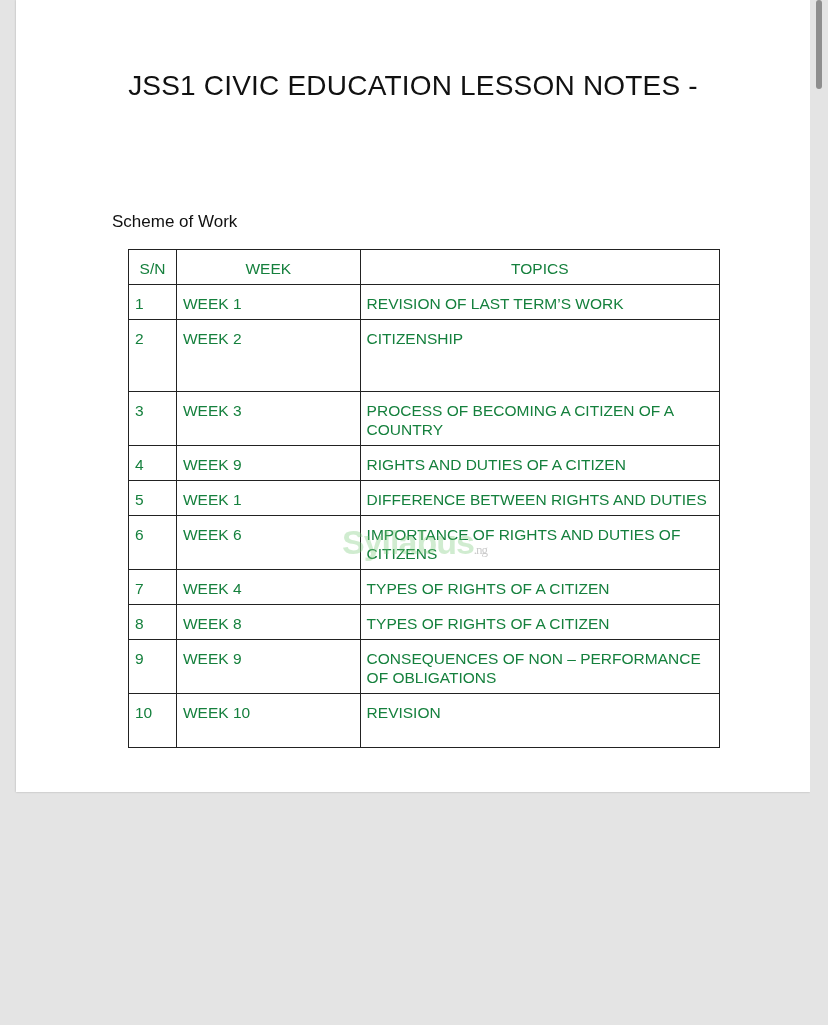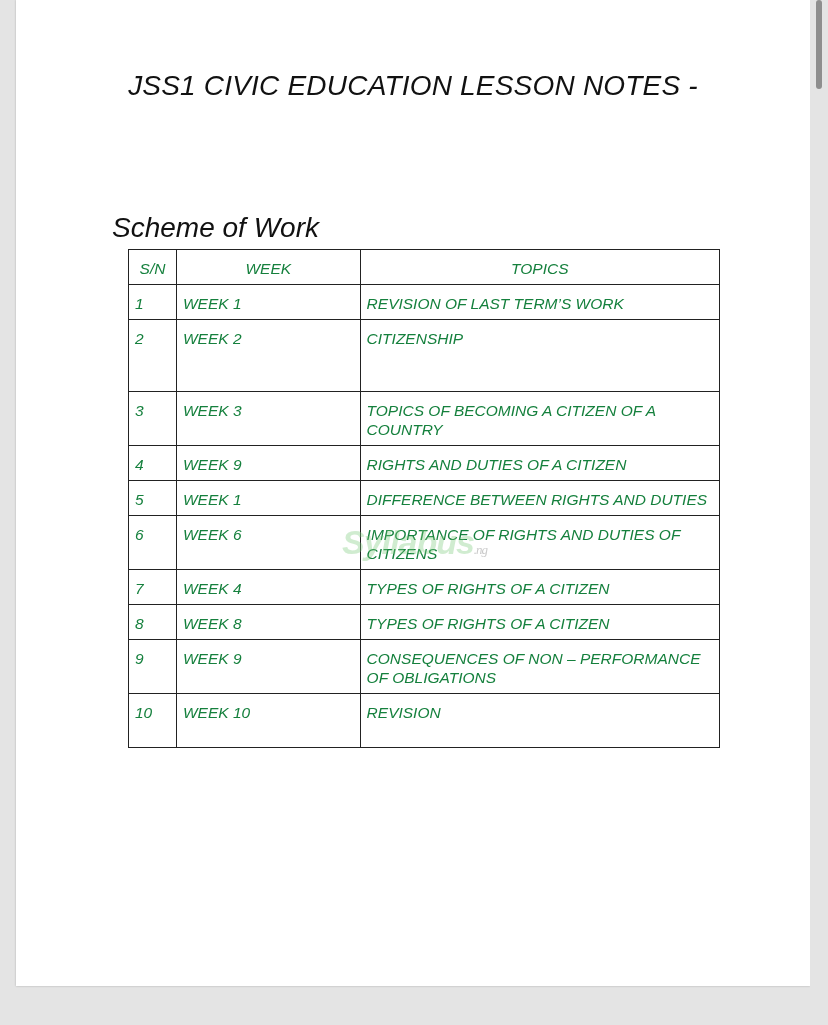--- a/index.html
+++ b/index.html
@@ -3,33 +3,32 @@
   <meta charset="utf-8">
   <style>
     html, body { margin: 0; padding: 0; }
     body {
       width: 828px; height: 1025px; overflow: hidden;
       background: #e4e4e4;
       font-family: "Liberation Sans", sans-serif;
       position: relative;
     }
     .page {
-      position: absolute; left: 16px; top: 0; width: 794px; height: 986px;
+      position: absolute; left: 16px; top: 0; width: 794px; height: 792px;
       background: #ffffff;
       box-shadow: 0 0 2px rgba(0,0,0,0.25);
-      font-style: italic;
     }
     .title {
       position: absolute; left: 0; top: 66px; width: 794px;
       text-align: center; color: #111;
       font-size: 28px; line-height: 39px; letter-spacing: 0.2px;
     }
     .subheading {
       position: absolute; left: 96px; top: 212px;
-      font-size: 28px; color: #111;
+      font-size: 17px; color: #111;
     }
     table.scheme {
       position: absolute; left: 112px; top: 249px;
       width: 592px; border-collapse: collapse;
       font-size: 15.5px; color: #15803d;
     }
     table.scheme th, table.scheme td {
       border: 1.4px solid #222; vertical-align: top;
       padding: 9px 6px 6px 6px; line-height: 19px; text-align: left;
       font-weight: normal;
@@ -80,21 +79,21 @@
         <td>REVISION OF LAST TERM’S WORK</td>
       </tr>
       <tr style="height:72px">
         <td>2</td>
         <td>WEEK 2</td>
         <td>CITIZENSHIP</td>
       </tr>
       <tr style="height:54px">
         <td>3</td>
         <td>WEEK 3</td>
-        <td>TOPICS OF BECOMING A CITIZEN OF A COUNTRY</td>
+        <td>PROCESS OF BECOMING A CITIZEN OF A COUNTRY</td>
       </tr>
       <tr style="height:34px">
         <td>4</td>
         <td>WEEK 9</td>
         <td>RIGHTS AND DUTIES OF A CITIZEN</td>
       </tr>
       <tr style="height:34px">
         <td>5</td>
         <td>WEEK 1</td>
         <td>DIFFERENCE BETWEEN RIGHTS AND DUTIES</td>

